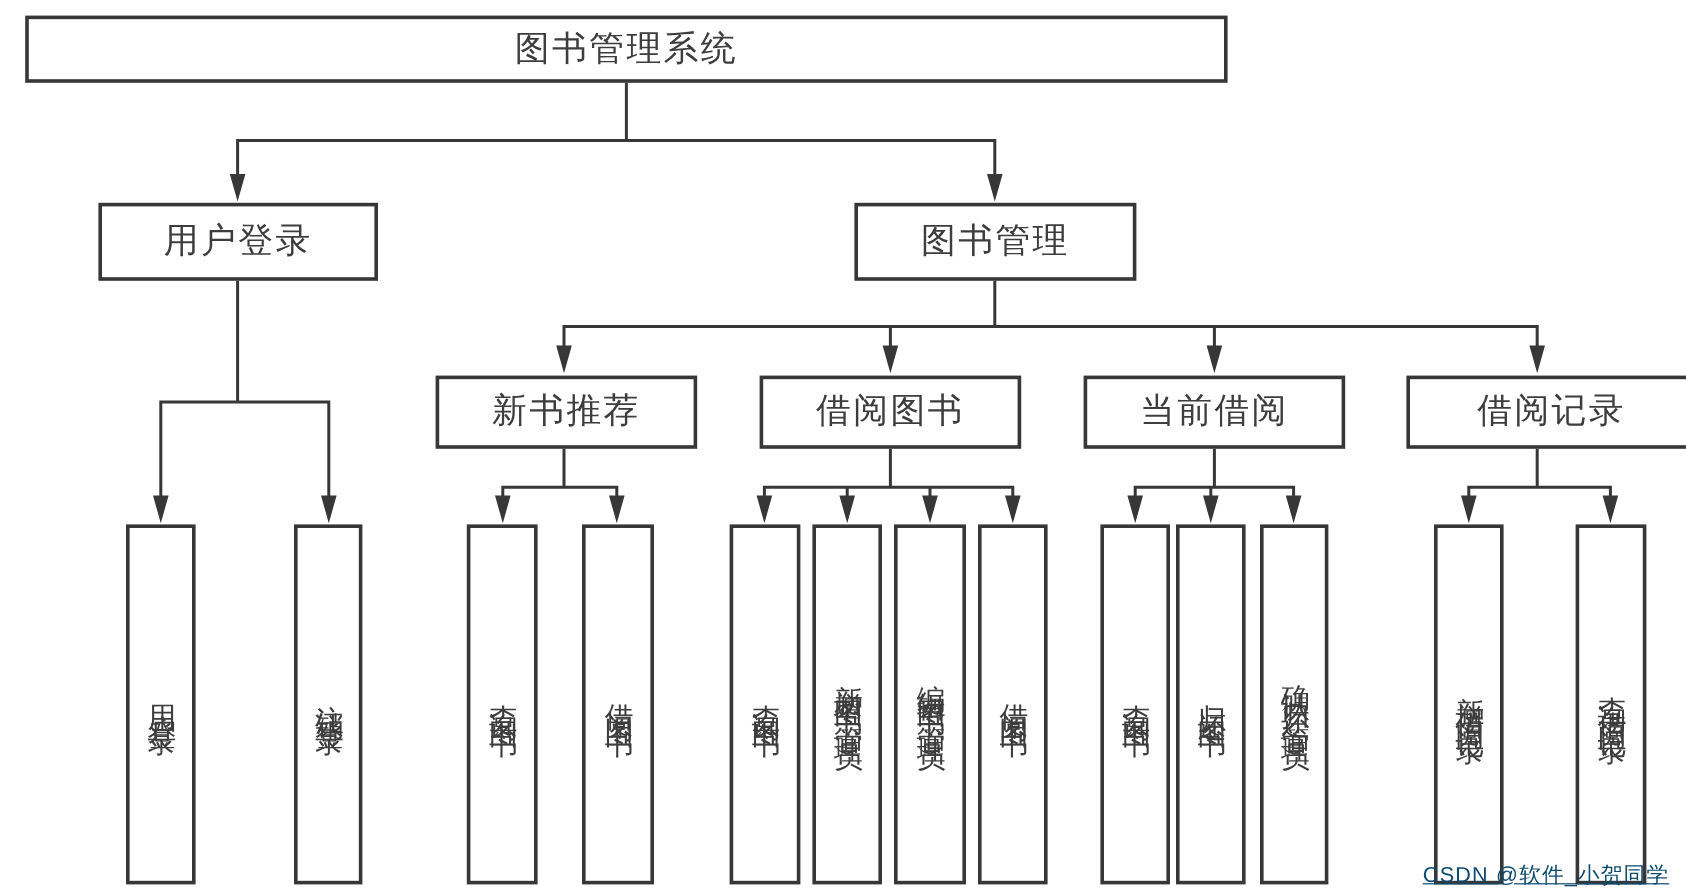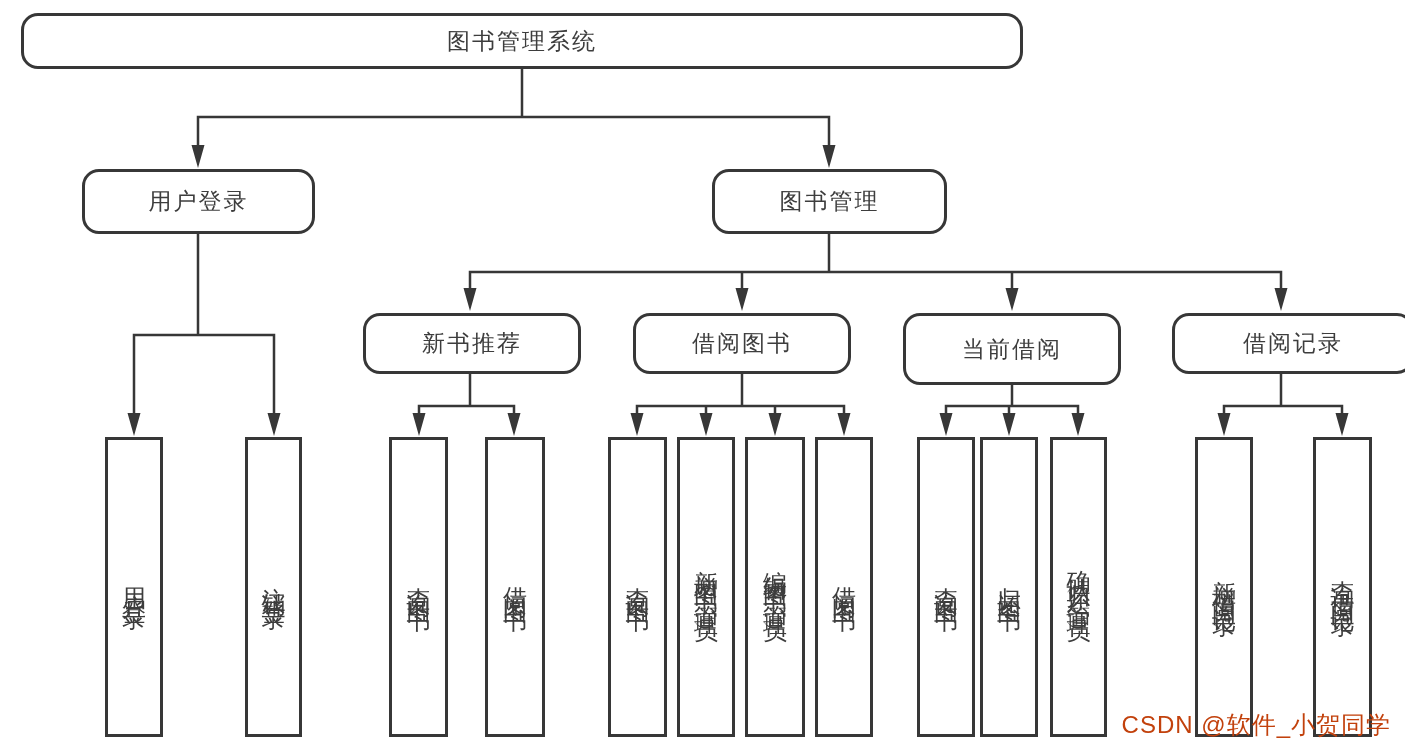--- a/index.html
+++ b/index.html
@@ -26,47 +26,47 @@
     box-sizing: border-box;
     border: 3px solid #373737;
     background: #ffffff;
     color: #3d3d3d;
     display: flex;
     align-items: center;
     justify-content: center;
     text-align: center;
   }
   .hnode {
-    font-size: 23px;
+    font-size: 29px;
     letter-spacing: 2px;
     line-height: 1;
     white-space: nowrap;
-    border-radius: 17px;
   }
   .vnode {
     top: 437px;
     height: 300px;
     font-size: 24px;
     padding-bottom: 10px;
   }
   .vnode span {
     writing-mode: vertical-rl;
     text-orientation: mixed;
     letter-spacing: 7px;
     line-height: 1;
     white-space: nowrap;
   }
   .watermark {
     position: absolute;
     right: 14px;
     bottom: 6px;
-    font-size: 24px;
+    font-size: 18px;
     letter-spacing: 1px;
-    color: #c2410c;
+    color: #0c4a6e;
     white-space: nowrap;
+    text-decoration: underline;
   }
 </style>
 </head>
 <body>
 
 <div class="canvas">
 
   <svg class="connectors" viewBox="0 0 1405 747" xmlns="http://www.w3.org/2000/svg">
     <path fill="none" stroke="#373737" stroke-width="2.5" stroke-linecap="square" d="M522 69 V117 M198 117 H829 M198 117 V147 M829 117 V147
              M198 233 V335 M134 335 H274 M134 335 V416 M274 335 V416
@@ -87,21 +87,21 @@
              M1217.5 413 L1230.5 413 L1224 436 Z  M1335.5 413 L1348.5 413 L1342 436 Z"></path>
   </svg>
 
   <div class="node hnode" style="left:21px;top:13px;width:1002px;height:56px">图书管理系统</div>
 
   <div class="node hnode" style="left:82px;top:169px;width:233px;height:65px">用户登录</div>
   <div class="node hnode" style="left:363px;top:313px;width:218px;height:61px">新书推荐</div>
 
   <div class="node hnode" style="left:712px;top:169px;width:235px;height:65px">图书管理</div>
   <div class="node hnode" style="left:633px;top:313px;width:218px;height:61px">借阅图书</div>
-  <div class="node hnode" style="left:903px;top:313px;width:218px;height:72px">当前借阅</div>
+  <div class="node hnode" style="left:903px;top:313px;width:218px;height:61px">当前借阅</div>
   <div class="node hnode" style="left:1172px;top:313px;width:242px;height:61px">借阅记录</div>
 
   <div class="node vnode" style="left:105px;width:58px">
     <span>用户登录</span>
   </div>
   <div class="node vnode" style="left:245px;width:57px">
     <span>注销登录</span>
   </div>
 
   <div class="node vnode" style="left:389px;width:59px">

